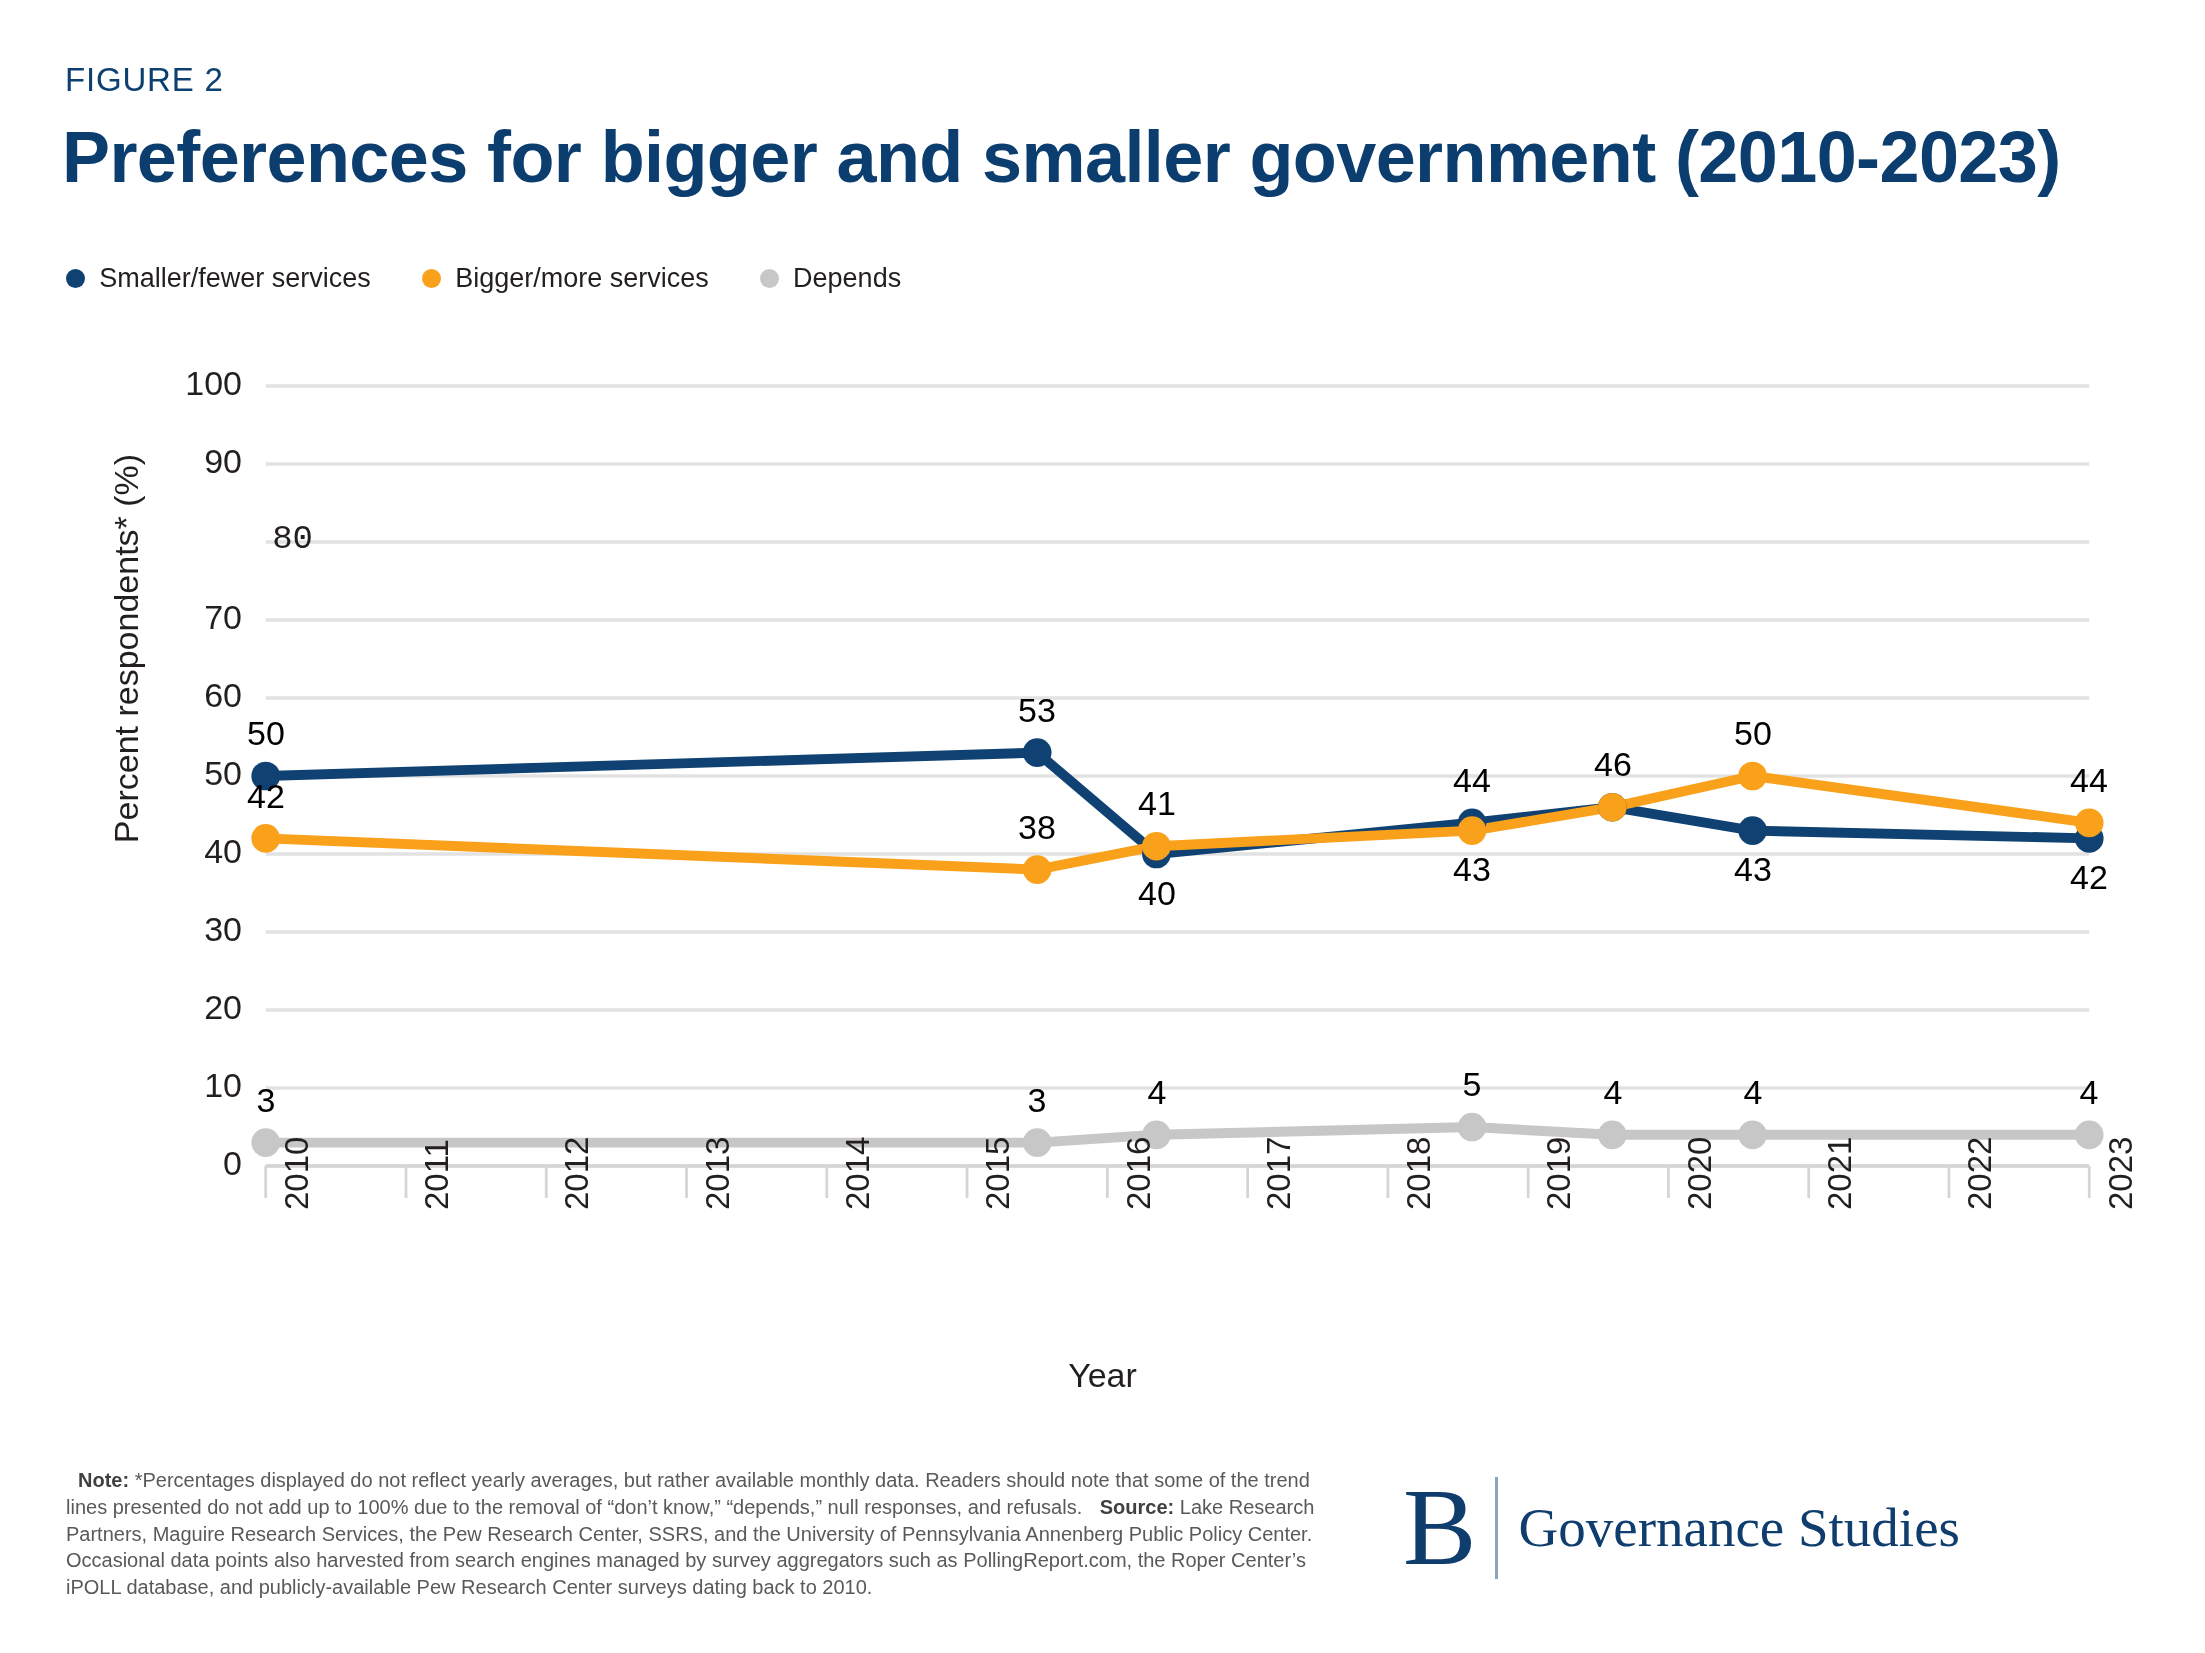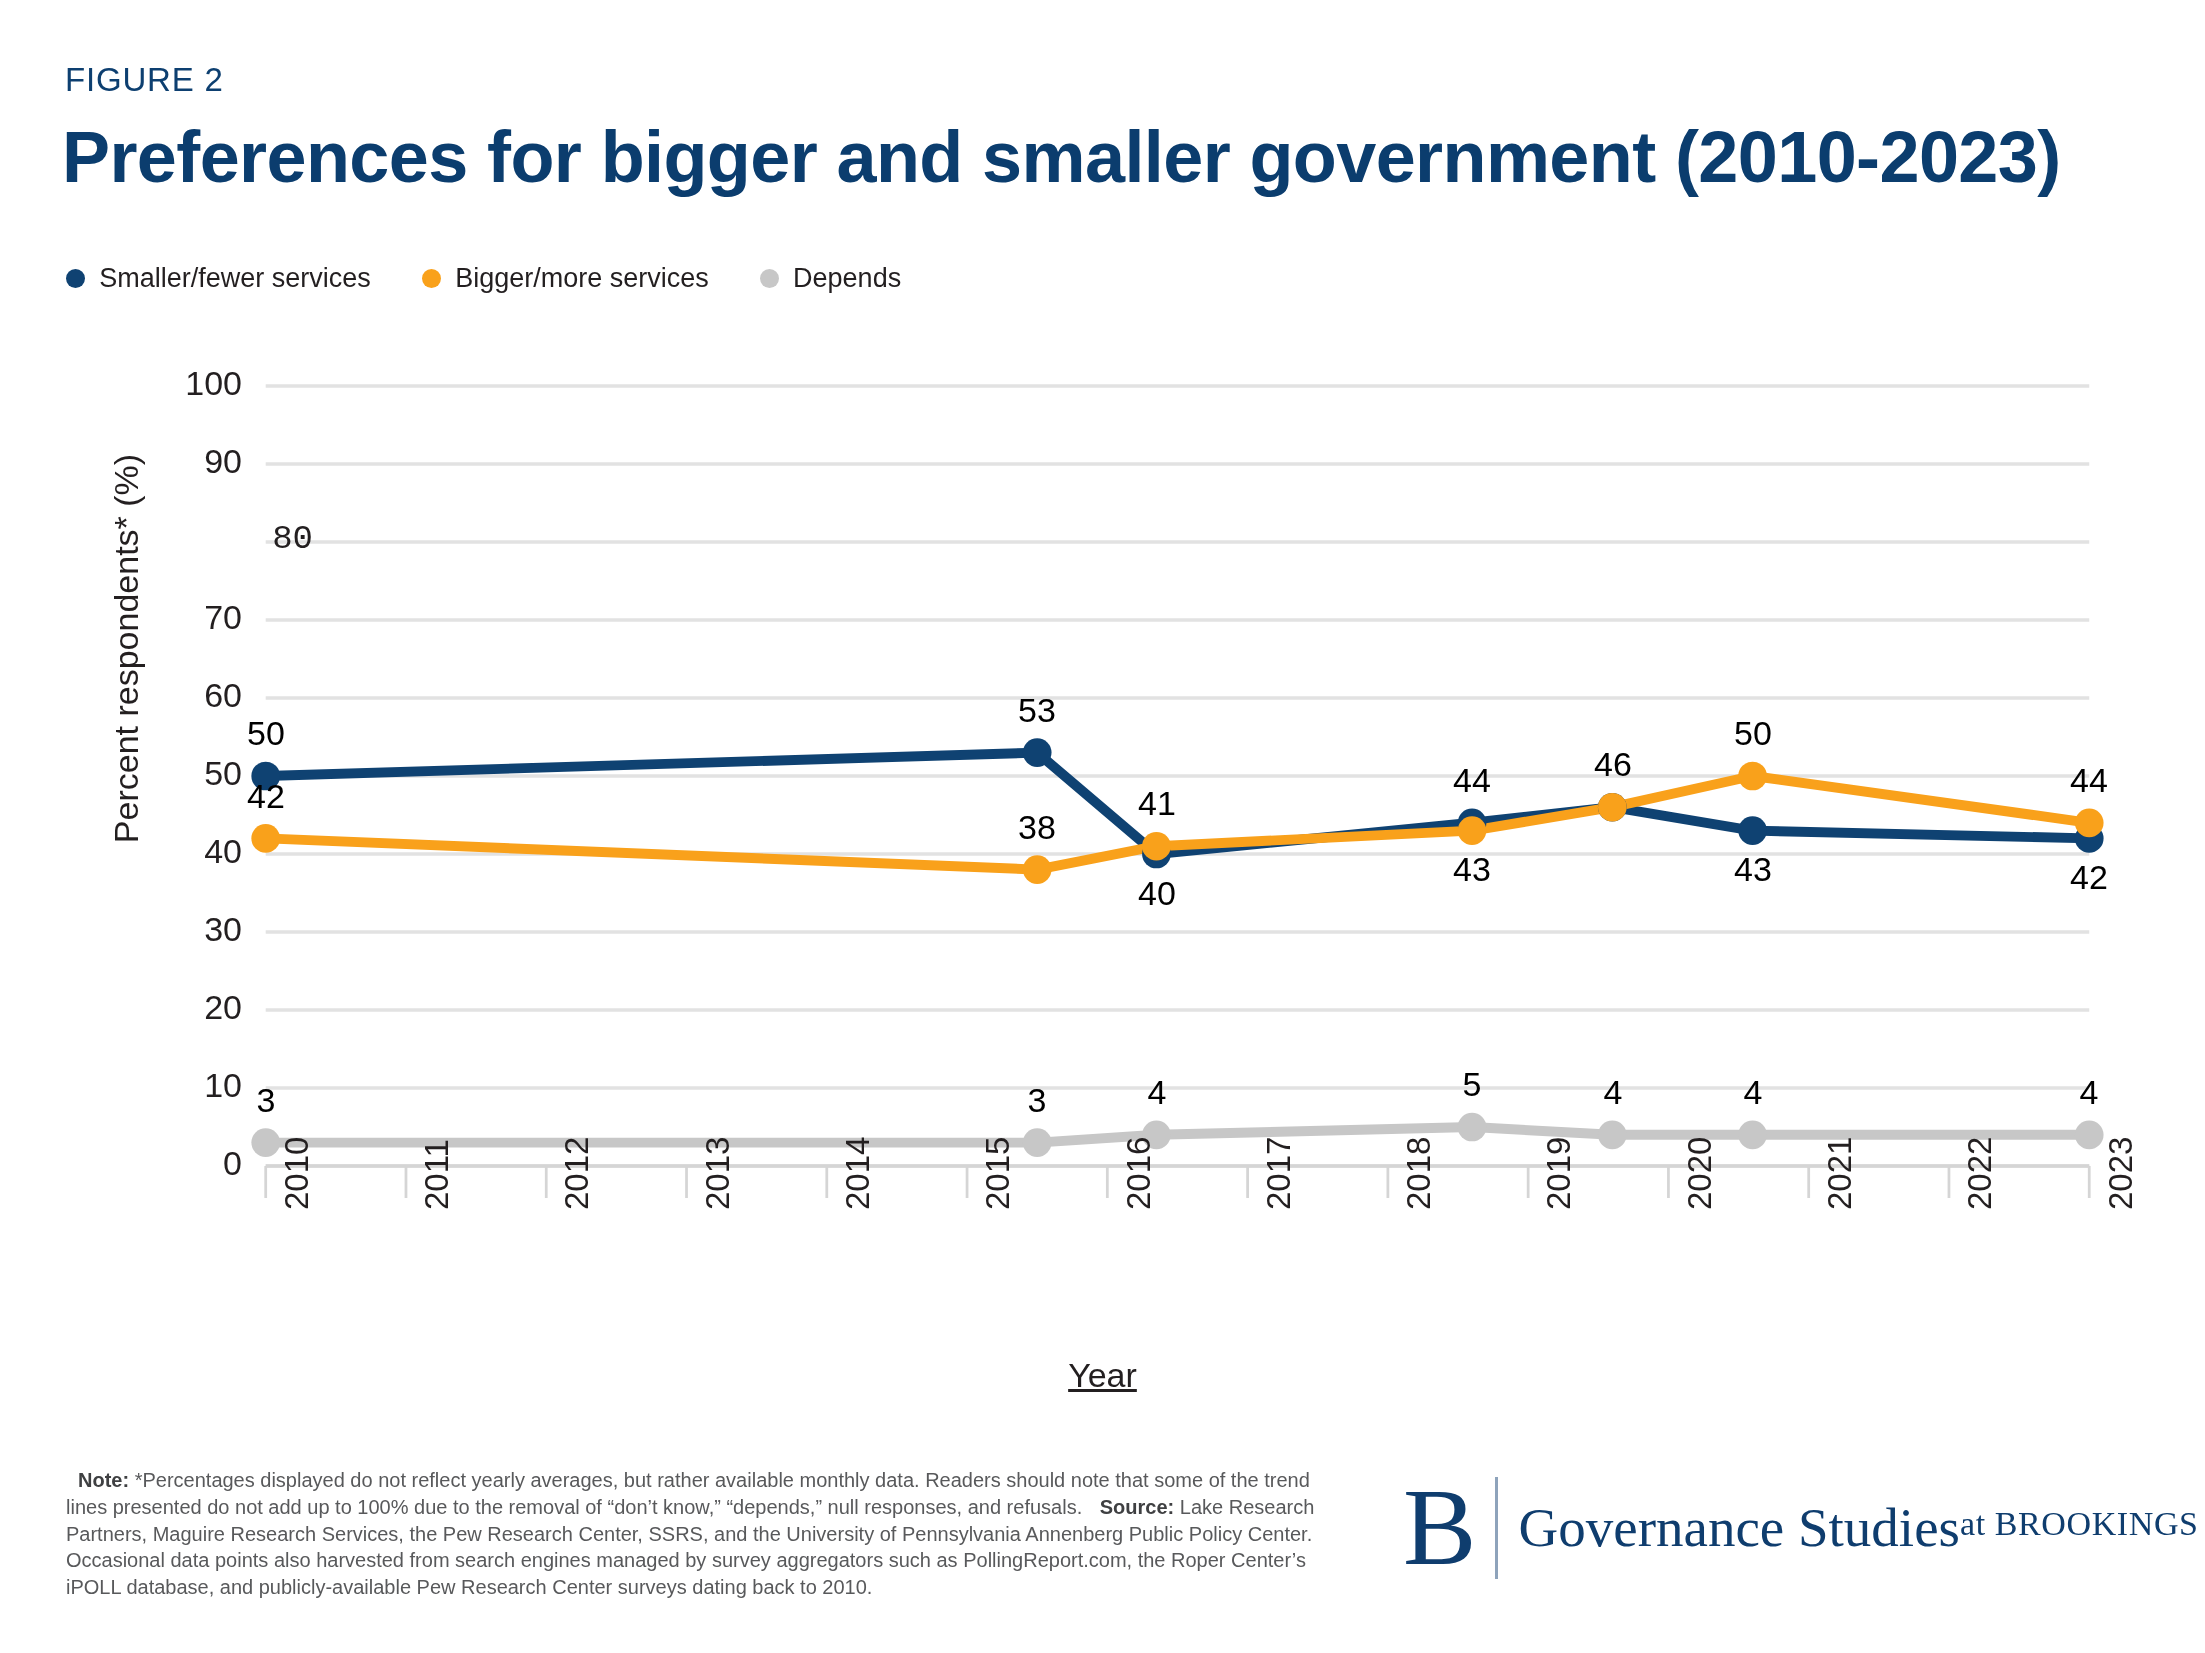--- a/index.html
+++ b/index.html
@@ -86,21 +86,20 @@
     white-space: nowrap;
   }
   #x-axis-title {
     position: absolute;
     left: 0;
     top: 1356px;
     width: 2205px;
     text-align: center;
     font-size: 34px;
     color: #231f20;
-    text-decoration: underline;
   }
   .y-tick-label {
     position: absolute;
     right: 1974px;   
     font-size: 34px;
     color: #231f20;
     text-align: right;
     white-space: nowrap;
   }
   .x-tick-label {
@@ -304,16 +303,15 @@
 <div id="footnote">
   <span><b>Note:</b><span> *Percentages displayed do not reflect yearly averages, but rather available monthly data. Readers should note that some of the trend lines presented do not add up to 100% due to the removal of “don’t know,” “depends,” null responses, and refusals.</span></span>
   <span><b>Source:</b><span> Lake Research Partners, Maguire Research Services, the Pew Research Center, SSRS, and the University of Pennsylvania Annenberg Public Policy Center. Occasional data points also harvested from search engines managed by survey aggregators such as PollingReport.com, the Roper Center’s iPOLL database, and publicly-available Pew Research Center surveys dating back to 2010.</span></span>
 </div>
 
 <div id="brand">
   <div id="brand-b">B</div>
   <div id="brand-rule"></div>
   <div id="brand-text">
     <div id="brand-line1">Governance Studies</div>
-    <div id="brand-line2">at BROOKINGS</div>
   </div>
 </div>
 
 
 </body></html>

